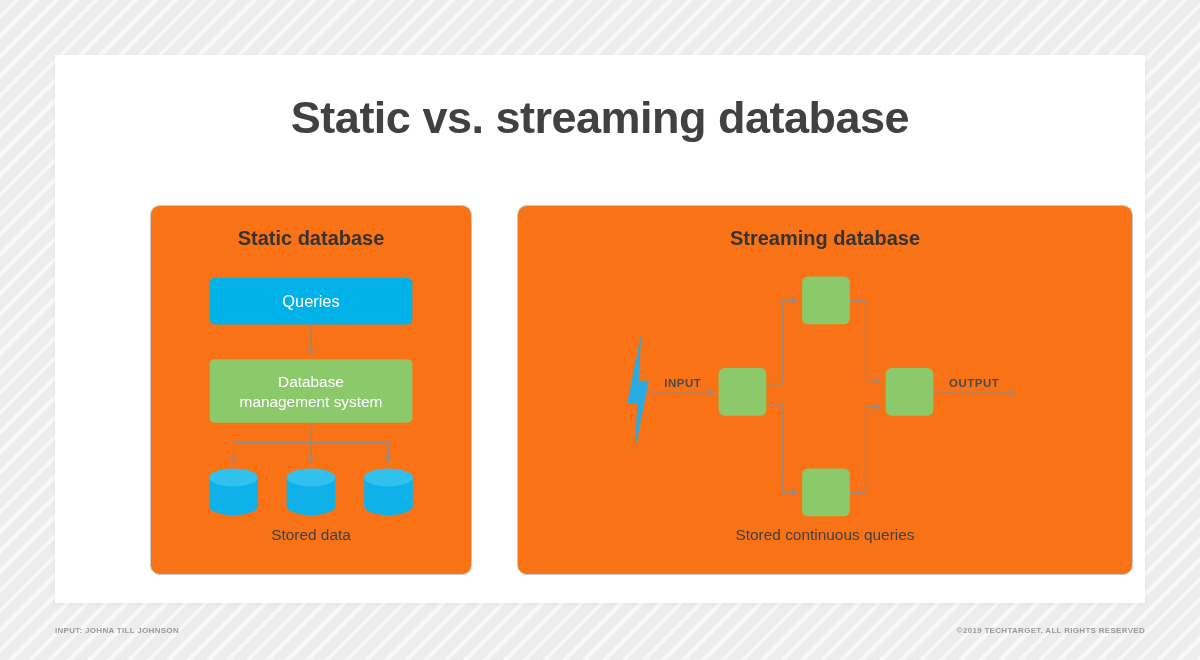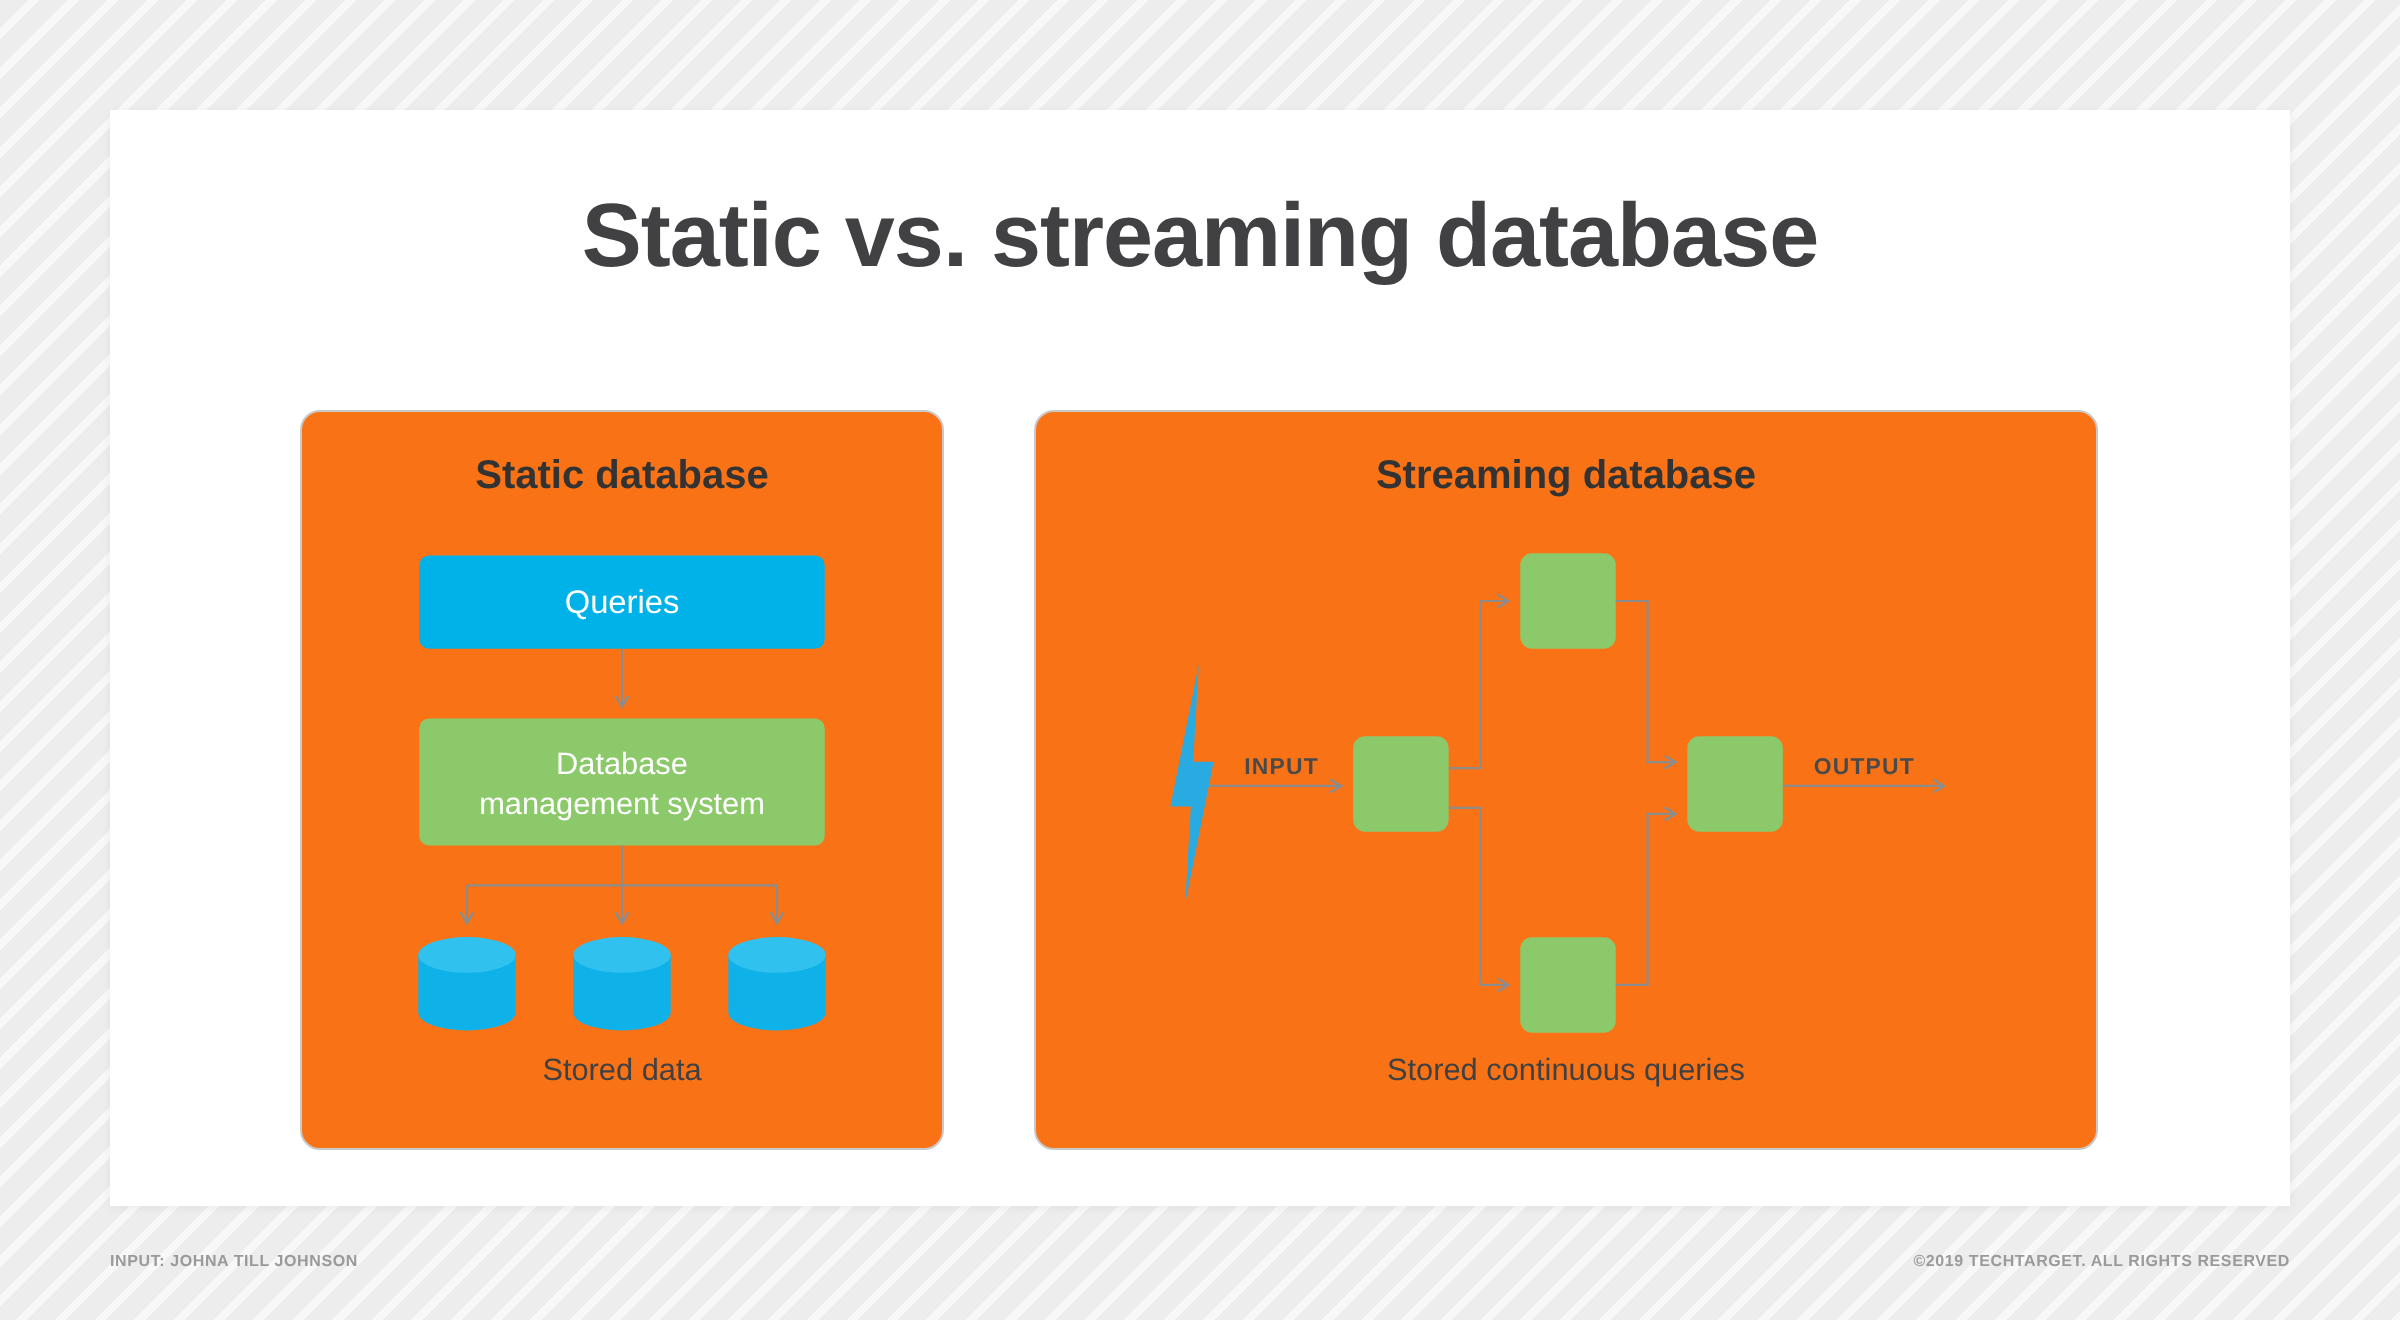--- a/index.html
+++ b/index.html
@@ -15,21 +15,21 @@
   .main-title{
     position:absolute;top:38px;left:0;width:100%;margin:0;
     text-align:center;font-size:45px;font-weight:bold;color:#414042;
     letter-spacing:-0.5px;line-height:1.1;
   }
   .panel{
     position:absolute;top:128px;height:370px;background:#f97316;
     border:1px solid #c9c9c9;border-radius:10px;box-sizing:border-box;margin-top:22px;
   }
   .panel-static{left:95px;width:322px;}
-  .panel-streaming{left:462px;width:532px;}
+  .panel-streaming{left:462px;width:616px;}
   .panel-title{
     position:absolute;top:21px;left:0;width:100%;text-align:center;
     font-size:20px;font-weight:bold;color:#333333;
   }
   svg.diagram{position:absolute;left:0;top:0;width:100%;height:100%;display:block;}
   .box-label{fill:#ffffff;font-size:16.5px;}
   .box-label-sm{fill:#ffffff;font-size:15.5px;}
   .io-label{fill:#4a4a4a;font-size:11.5px;font-weight:bold;letter-spacing:0.6px;}
   .caption-label{fill:#414042;font-size:15.5px;}
   .connector{stroke:#8c8c8c;stroke-width:1.1;fill:none;}

